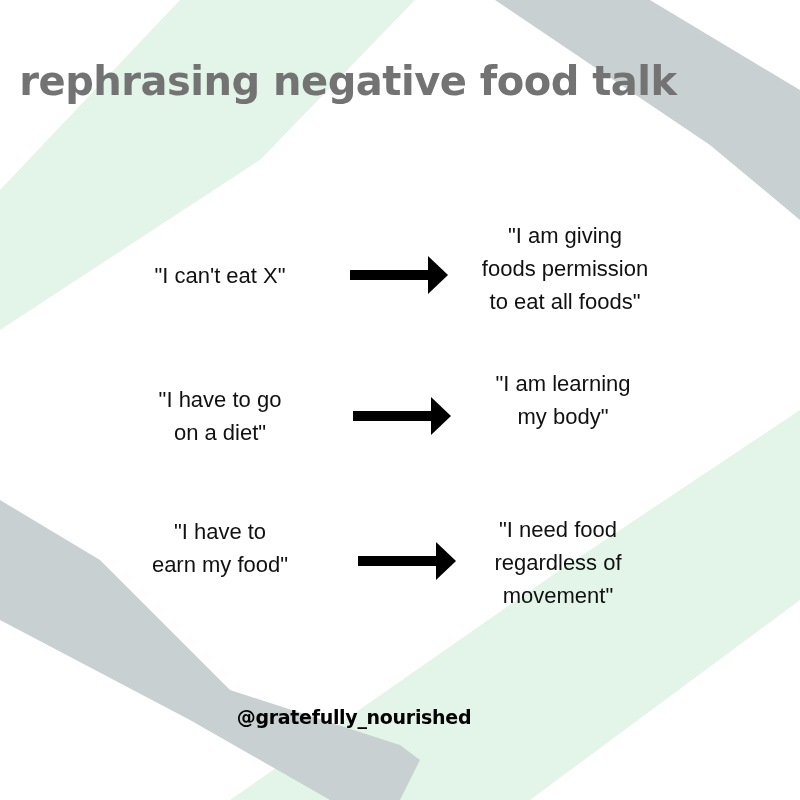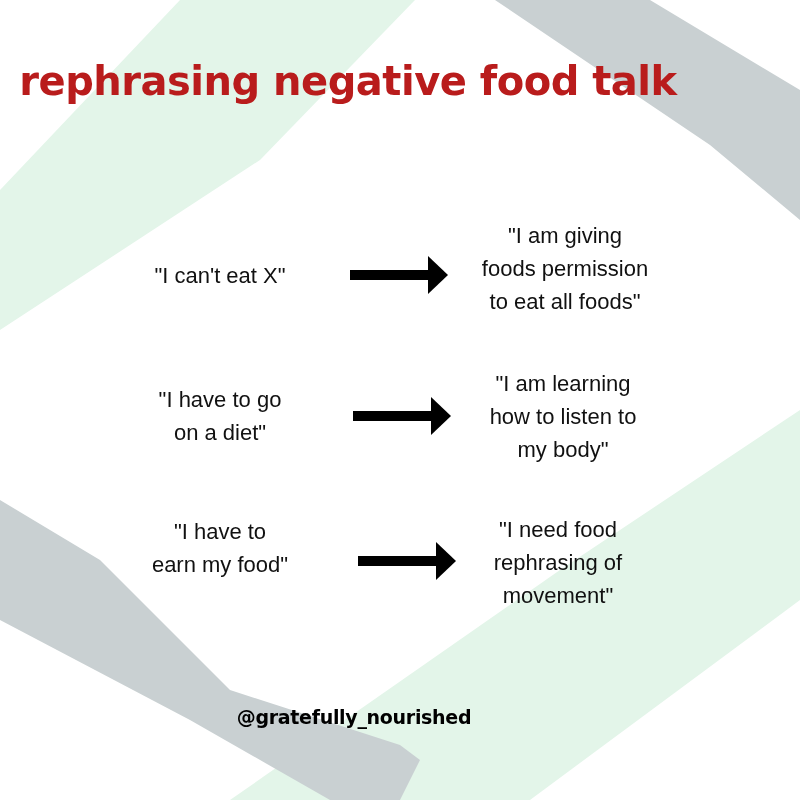--- a/index.html
+++ b/index.html
@@ -1,18 +1,18 @@
 <!DOCTYPE html>
 <html><head>
 <meta charset="utf-8">
 <style>
   html, body { margin:0; padding:0; }
   body { width:800px; height:800px; position:relative; overflow:hidden; background:#ffffff; font-family:"Liberation Sans", sans-serif; }
   .bg { position:absolute; left:0; top:0; width:800px; height:800px; }
-  .title { position:absolute; left:0; top:58px; width:696px; text-align:center; font-family:"DejaVu Sans", sans-serif; font-weight:bold; font-size:40px; letter-spacing:-0.5px; color:#b91c1c; }
+  .title { position:absolute; left:0; top:58px; width:696px; text-align:center; font-family:"DejaVu Sans", sans-serif; font-weight:bold; font-size:40px; letter-spacing:-0.5px; color:#737373; }
   .phrase { position:absolute; text-align:center; font-size:22px; line-height:33px; color:#111; }
   .arrow { position:absolute; }
   .handle { position:absolute; left:0; top:706px; width:708px; text-align:center; font-family:"DejaVu Sans", sans-serif; font-weight:bold; font-size:19px; color:#000; letter-spacing:-0.3px; }
 </style>
 </head>
 <body>
 
 <svg class="bg" viewBox="0 0 800 800">
 
   <polygon points="180,0 415,0 260,160 0,330 0,190" fill="#e3f5e9"></polygon>
@@ -43,31 +43,30 @@
 <div class="phrase" style="left:120px; top:383px; width:200px;">
   <div>"I have to go</div>
   <div>on a diet"</div>
 </div>
 <svg class="arrow" style="left:353px; top:395px;" width="100" height="42" viewBox="0 0 100 42">
   <rect x="0" y="16" width="78" height="10" fill="#000"></rect>
   <polygon points="78,2 98,21 78,40" fill="#000"></polygon>
 </svg>
 <div class="phrase" style="left:463px; top:367px; width:200px;">
   <div>"I am learning</div>
-  <div>how to listen to</div>
   <div>my body"</div>
 </div>
 
 <div class="phrase" style="left:120px; top:515px; width:200px;">
   <div>"I have to</div>
   <div>earn my food"</div>
 </div>
 <svg class="arrow" style="left:358px; top:540px;" width="100" height="42" viewBox="0 0 100 42">
   <rect x="0" y="16" width="78" height="10" fill="#000"></rect>
   <polygon points="78,2 98,21 78,40" fill="#000"></polygon>
 </svg>
 <div class="phrase" style="left:458px; top:513px; width:200px;">
   <div>"I need food</div>
-  <div>rephrasing of</div>
+  <div>regardless of</div>
   <div>movement"</div>
 </div>
 
 <div class="handle">@gratefully_nourished</div>
 
 </body></html>

